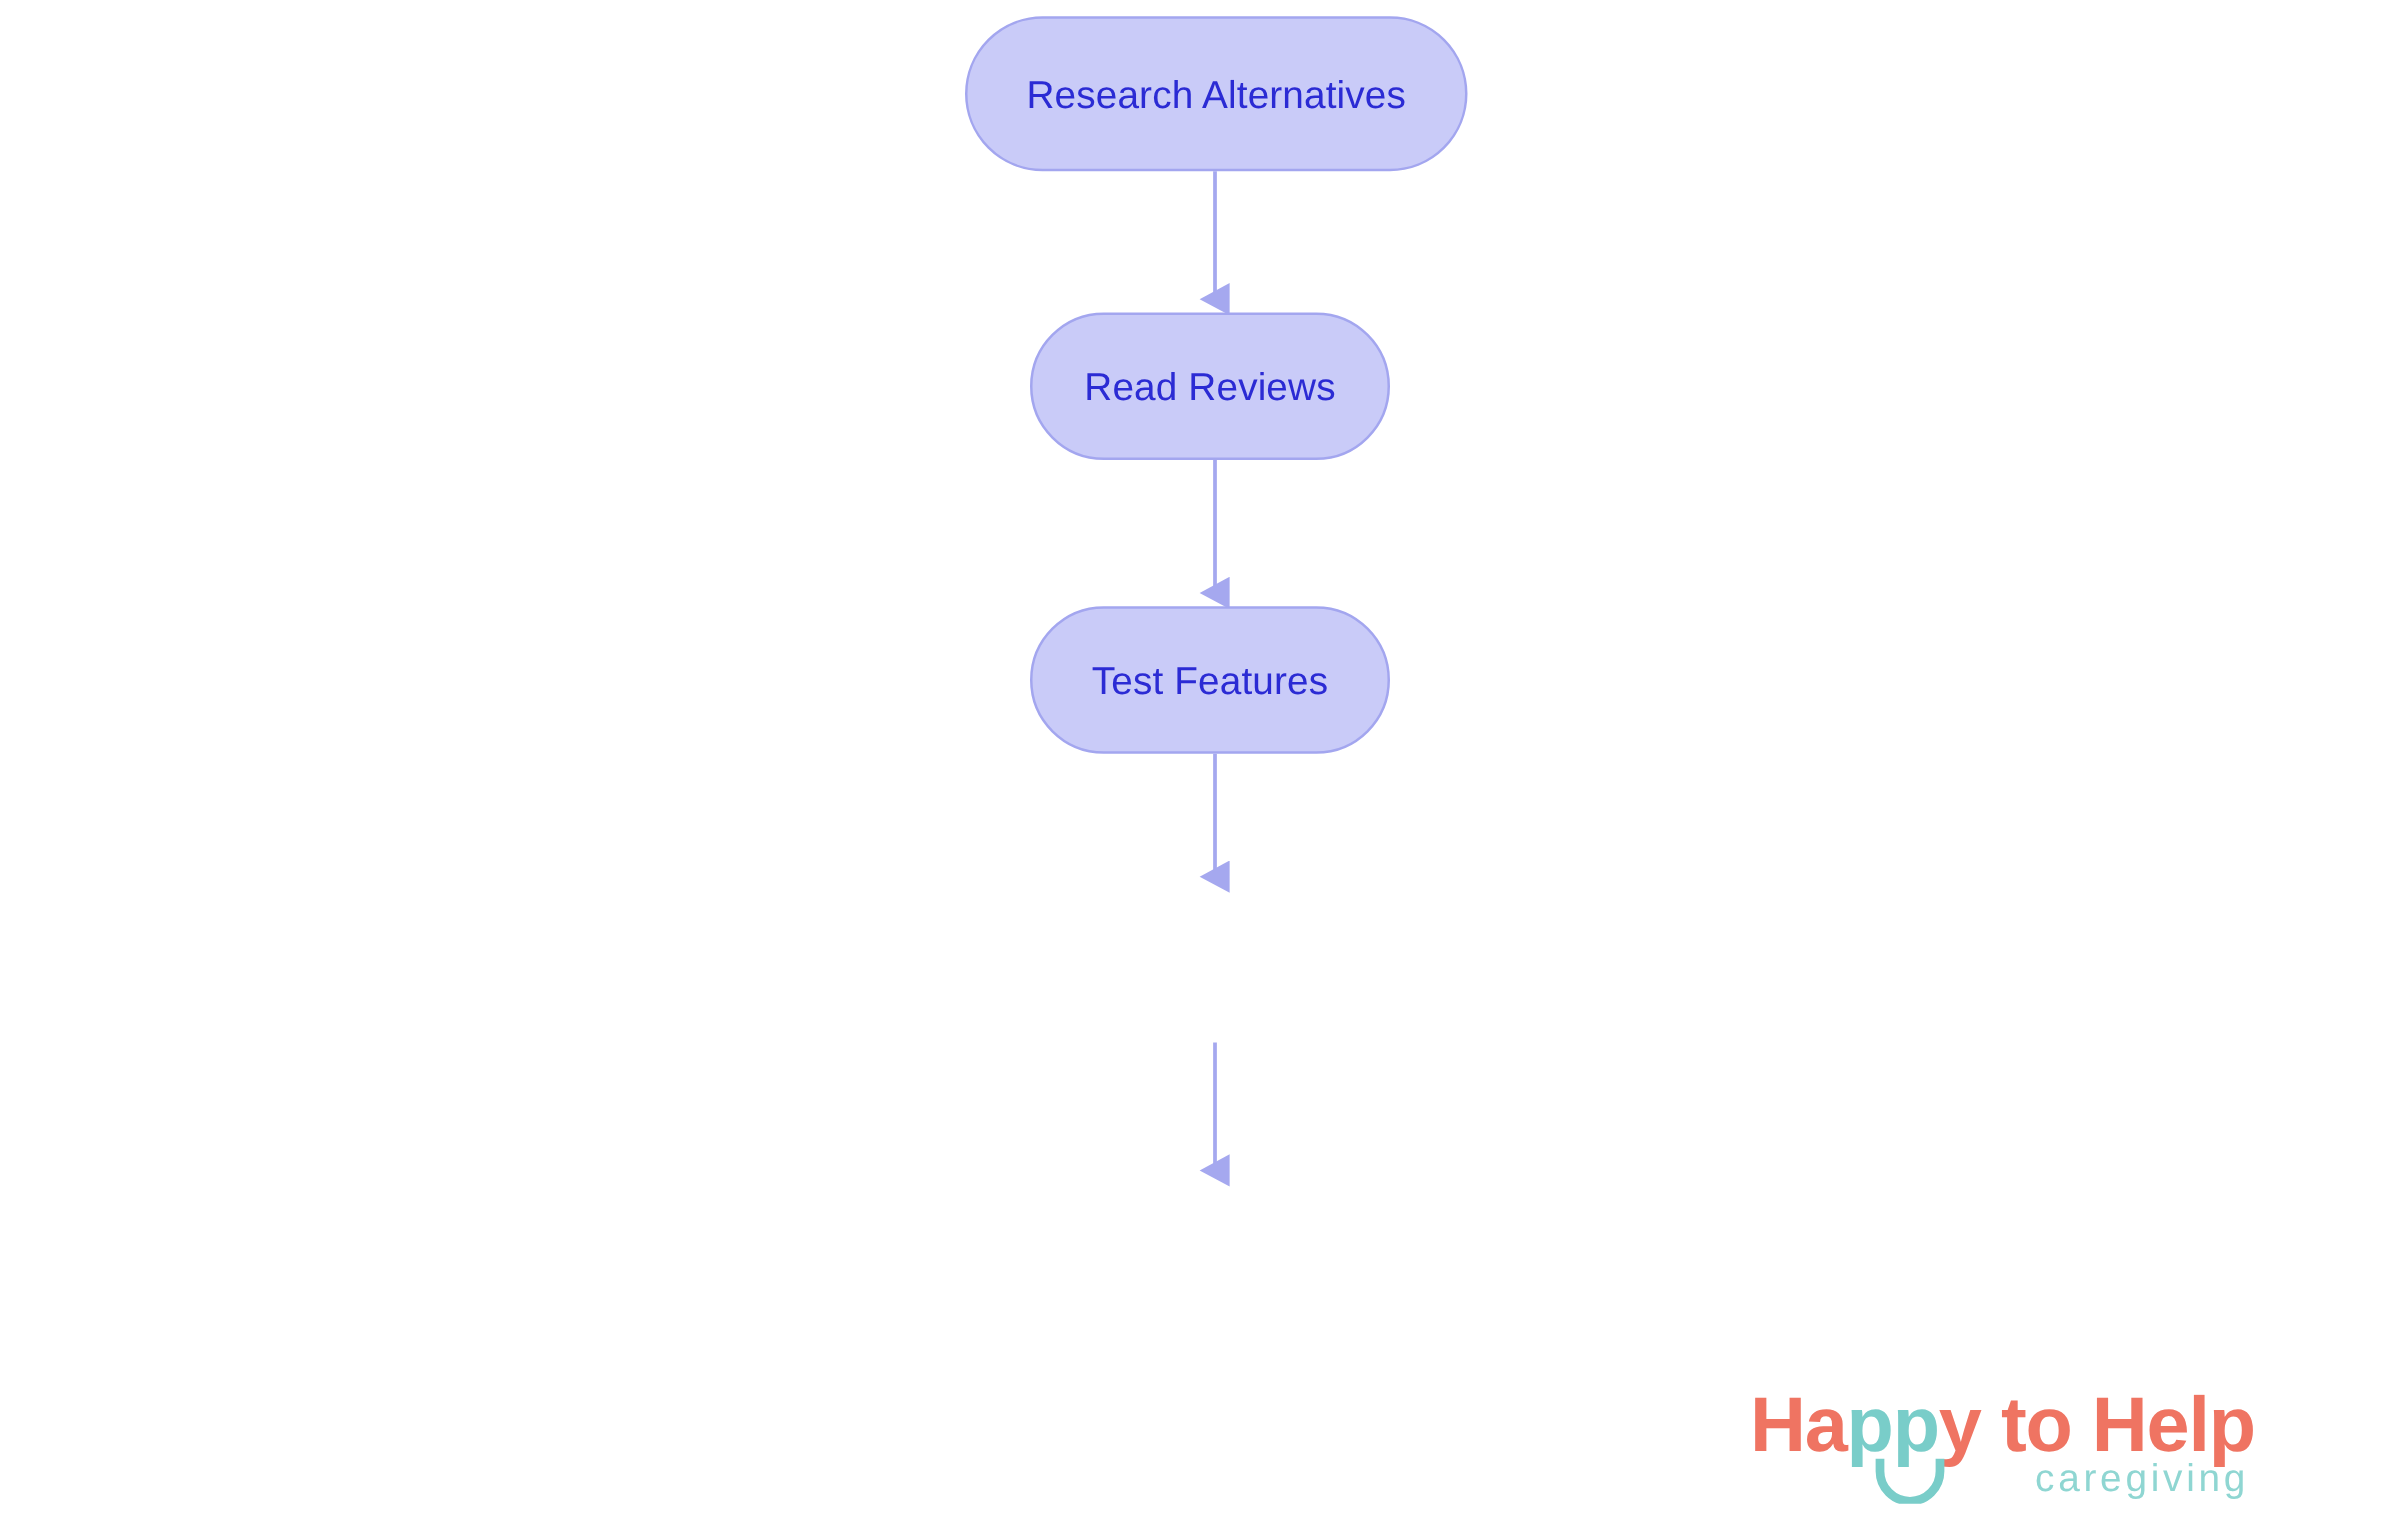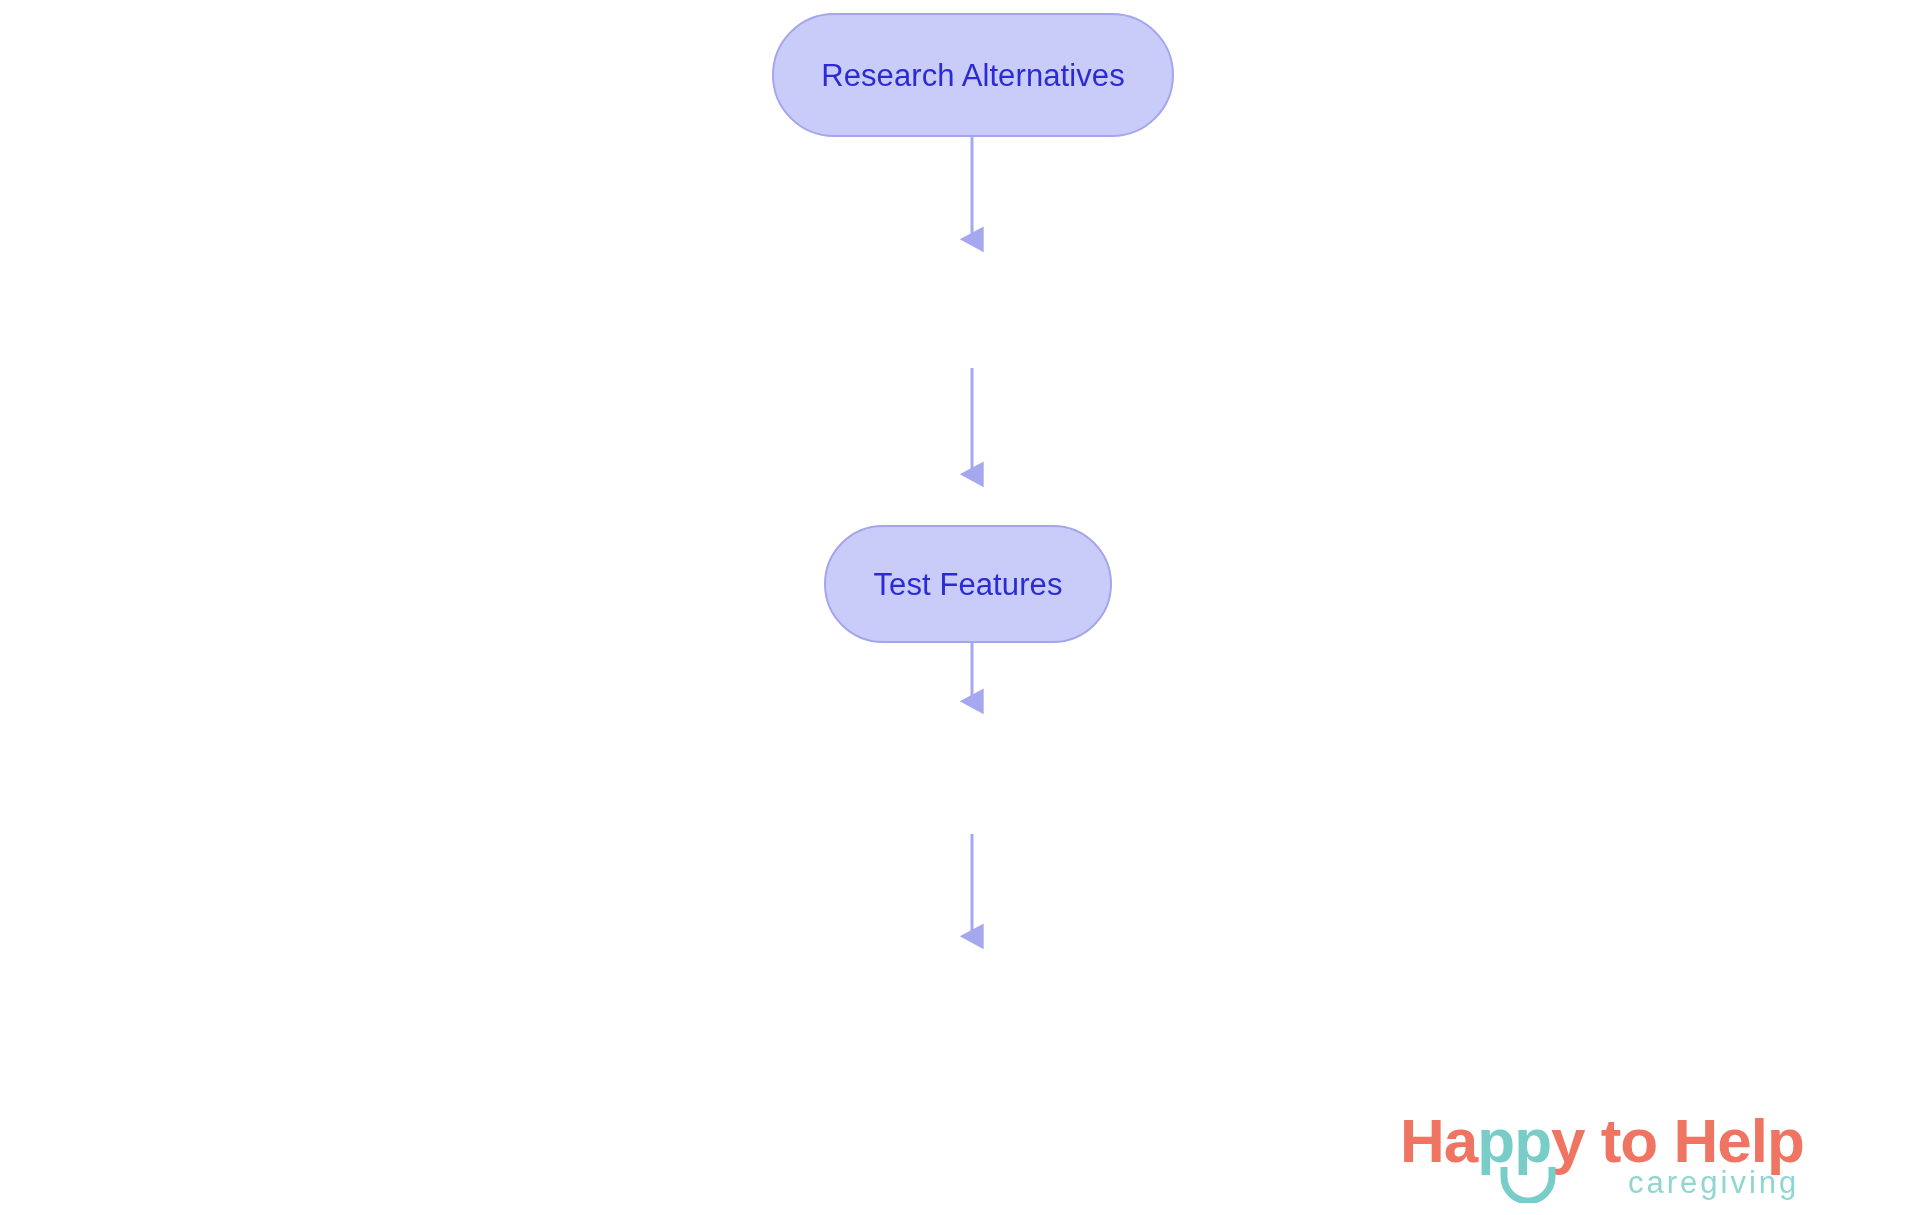--- a/index.html
+++ b/index.html
@@ -39,21 +39,21 @@
     letter-spacing: 0.1px;
     white-space: nowrap;
     line-height: 1;
   }
   .node-label {
     pointer-events: none;
   }
 
   .node-1 { left: 772px;  top: 13px;   width: 402px; height: 124px; }
   .node-2 { left: 824px;  top: 250px;  width: 288px; height: 118px; }
-  .node-3 { left: 824px;  top: 485px;  width: 288px; height: 118px; margin-top: 40px; }
+  .node-3 { left: 824px;  top: 485px;  width: 288px; height: 118px; }
   .node-4 { left: 738px;  top: 712px;  width: 462px; height: 122px; }
   .node-5 { left: 807px;  top: 947px;  width: 327px; height: 118px; }
 
   
   #connectors {
     position: absolute;
     left: 0;
     top: 0;
     width: 1920px;
     height: 1215px;
@@ -119,20 +119,23 @@
       <line x1="972" y1="368" x2="972" y2="474" marker-end="url(#arrowhead)"></line>
       <line x1="972" y1="603" x2="972" y2="701" marker-end="url(#arrowhead)"></line>
       <line x1="972" y1="834" x2="972" y2="936" marker-end="url(#arrowhead)"></line>
     </g>
   </svg>
 
   <div class="node node-1">
     <span class="node-label">Research Alternatives</span>
   </div>
 
+  <div class="node node-2">
+    <span class="node-label">Read Reviews</span>
+  </div>
 
   <div class="node node-3">
     <span class="node-label">Test Features</span>
   </div>
 
 
 
   <div id="brand-logo">
     <div class="logo-wordmark"><span class="logo-coral">Ha</span><span class="logo-teal">pp</span><span class="logo-coral">y</span><span class="logo-coral"> to Help</span></div>
 

